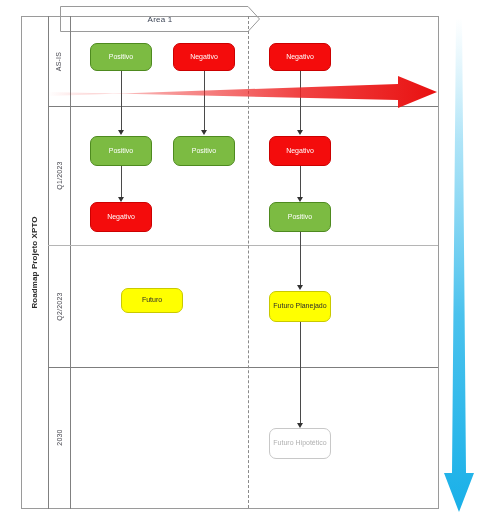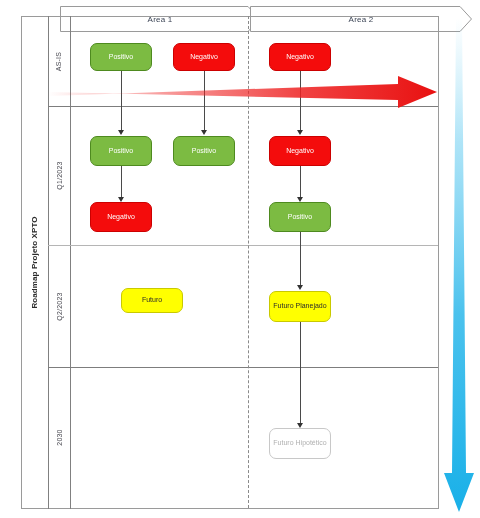--- a/index.html
+++ b/index.html
@@ -167,26 +167,20 @@
 
 <div id="canvas">
 
   <div class="chev" style="left:60px; width:200px;">
     <svg class="chev-svg" viewBox="0 0 200 26" preserveAspectRatio="none">
       <path d="M0.5,0.5 L188,0.5 L199.5,13 L188,25.5 L0.5,25.5 Z" fill="#ffffff" stroke="#9a9a9a" stroke-width="1"></path>
     </svg>
     <span class="chev-label">Area 1</span>
   </div>
 
-  <div class="chev" style="left:250px; width:222px;">
-    <svg class="chev-svg" viewBox="0 0 222 26" preserveAspectRatio="none">
-      <path d="M0.5,0.5 L210,0.5 L221.5,13 L210,25.5 L0.5,25.5 Z" fill="#ffffff" stroke="#9a9a9a" stroke-width="1"></path>
-    </svg>
-    <span class="chev-label">Area 2</span>
-  </div>
 
   <div class="frame-line h" style="left:21px; top:16px; width:417px;"></div>
   <div class="frame-line h" style="left:21px; top:508px; width:417px;"></div>
   <div class="frame-line v" style="left:21px; top:16px; height:493px;"></div>
   <div class="frame-line v" style="left:438px; top:16px; height:493px;"></div>
 
   <div class="grid-line v" style="left:48px; top:16px; height:493px;"></div>
 
   <div class="grid-line v" style="left:70px; top:16px; height:493px;"></div>
 

